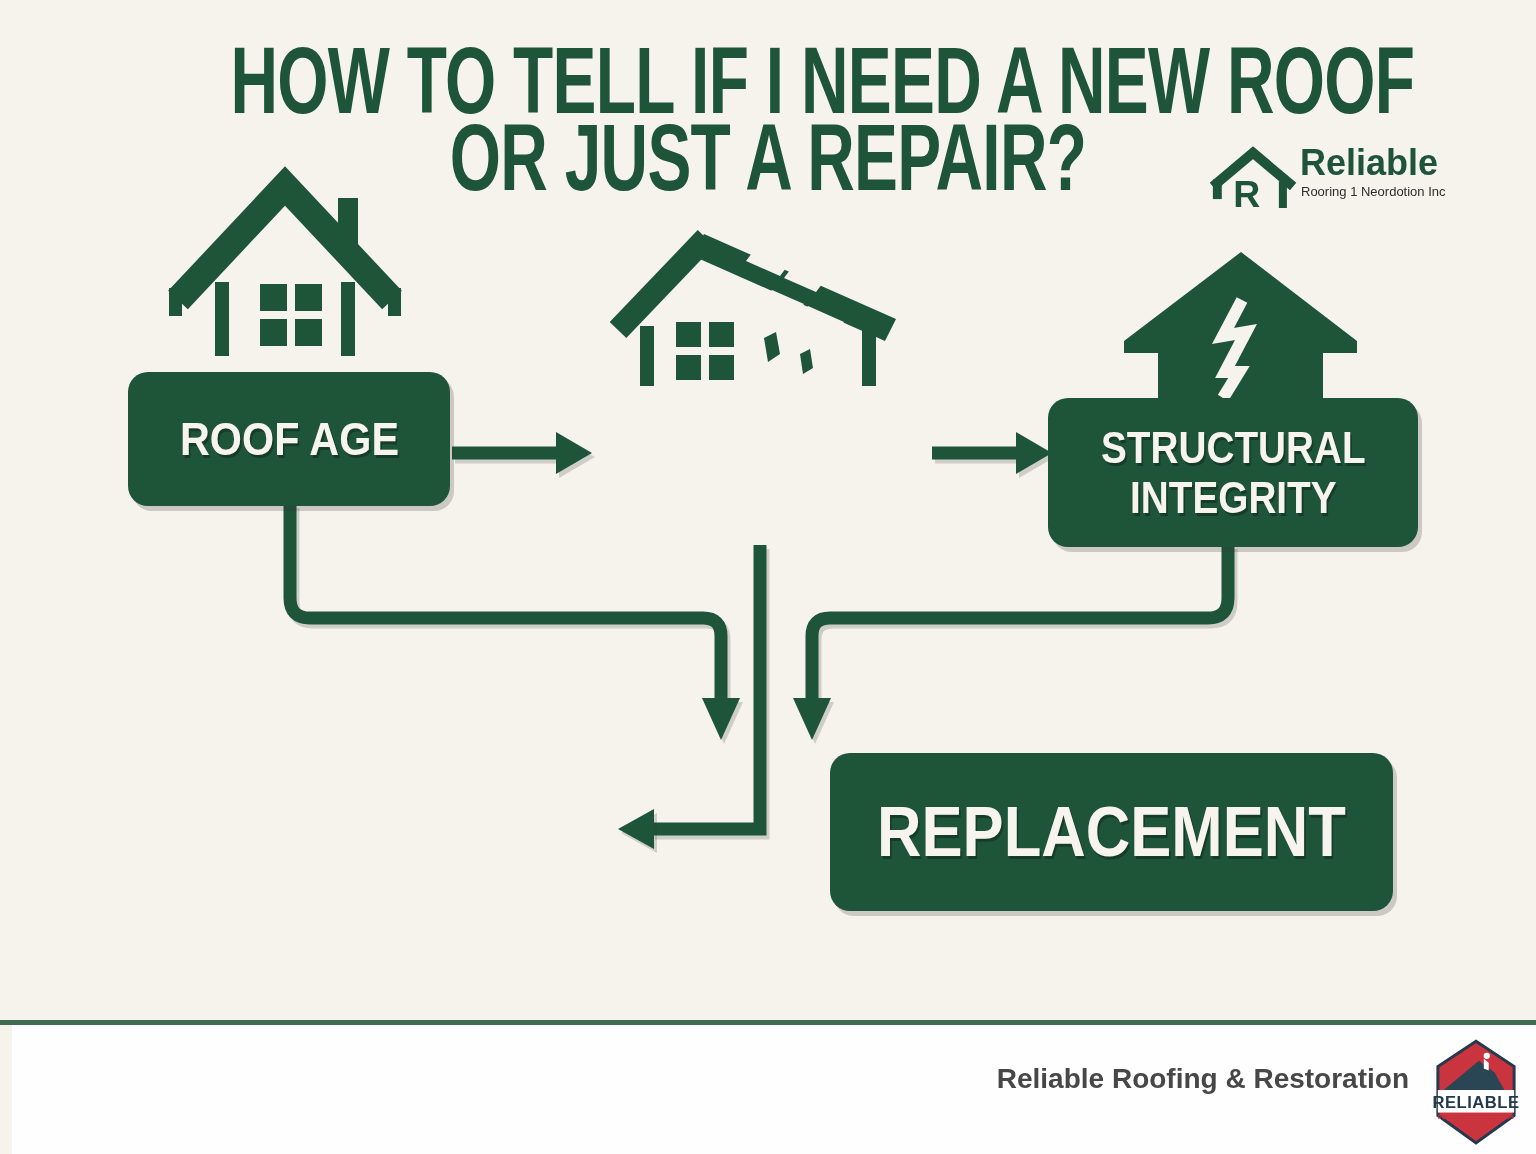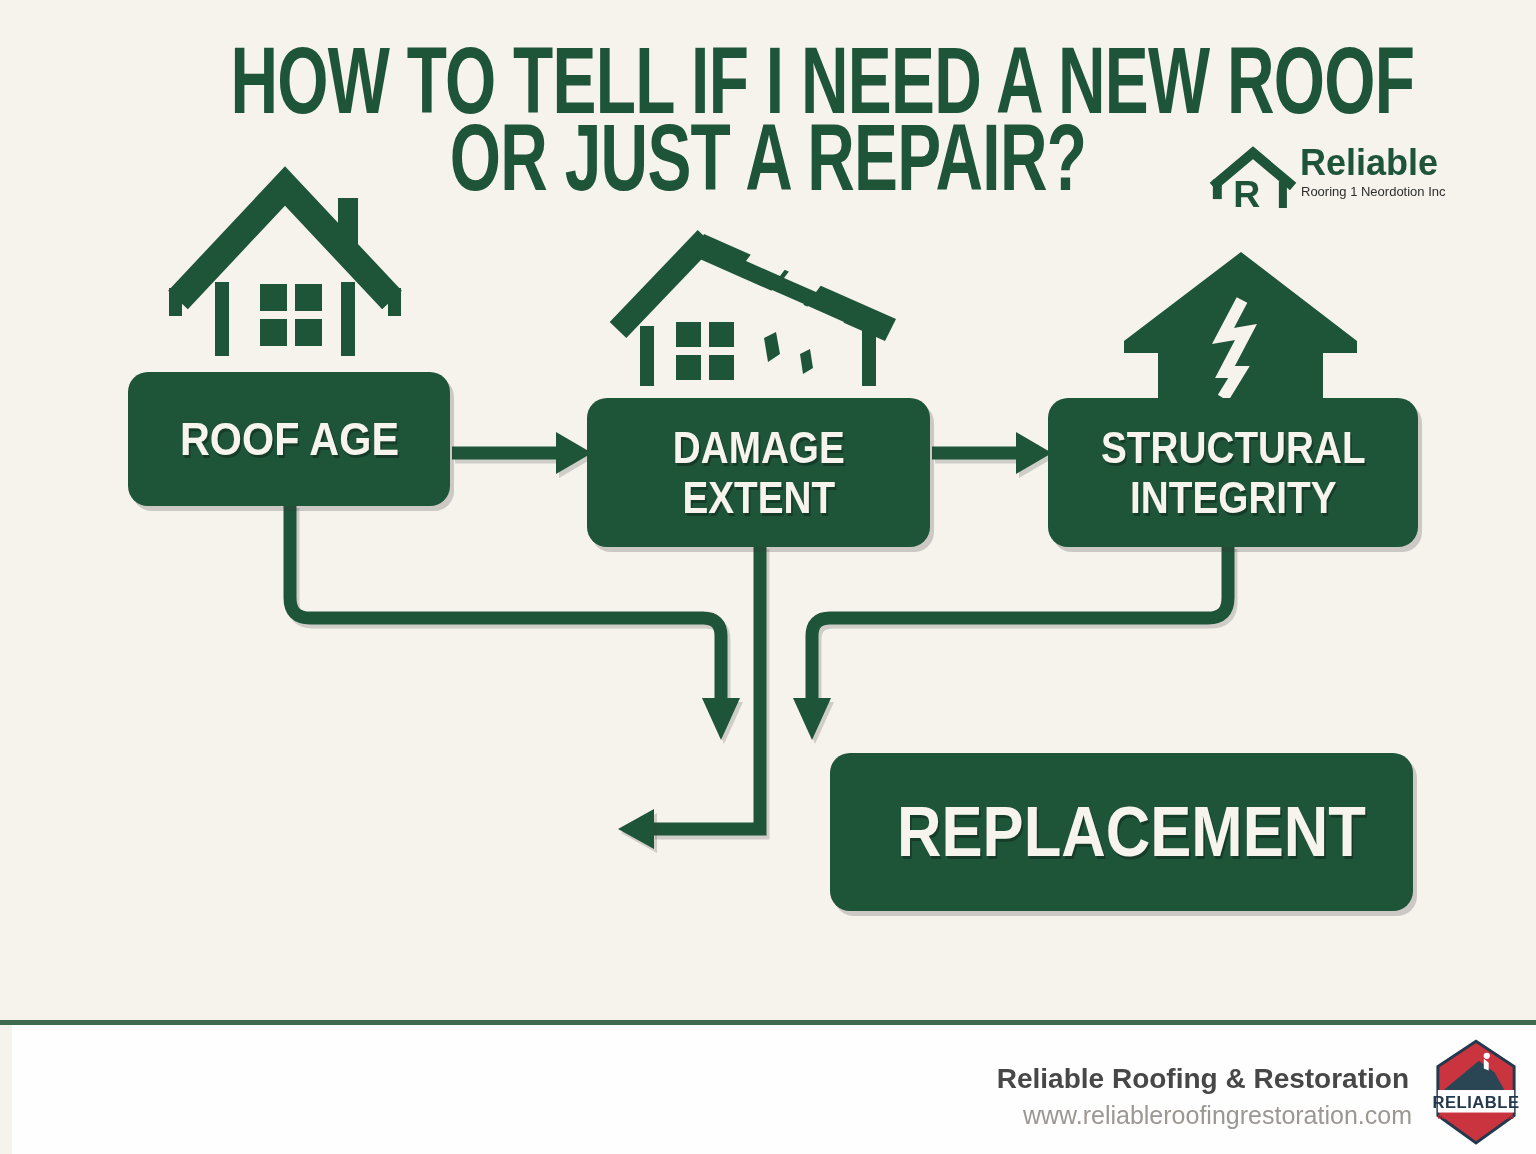--- a/index.html
+++ b/index.html
@@ -37,21 +37,21 @@
     z-index:3;
   }
   .node .lbl{
     transform:scaleX(0.88);transform-origin:50% 50%;
     text-shadow:2px 3px 0 rgba(0,0,0,0.28);white-space:nowrap;line-height:1.12;
   }
   .node-roof-age{left:128px;top:372px;width:322px;height:134px;font-size:47px;}
   .node-damage{left:587px;top:398px;width:343px;height:149px;font-size:44px;}
   .node-structural{left:1048px;top:398px;width:370px;height:149px;font-size:44px;}
   .node-repair{left:208px;top:752px;width:404px;height:158px;font-size:74px;}
-  .node-replacement{left:830px;top:753px;width:563px;height:158px;font-size:70px;padding-left:20px;}
+  .node-replacement{left:830px;top:753px;width:563px;height:158px;font-size:70px;}
   
   .house{position:absolute;z-index:2;}
   .house-1{left:160px;top:162px;}
   .house-2{left:604px;top:226px;}
   .house-3{left:1122px;top:248px;}
   .connectors{position:absolute;left:0;top:0;z-index:1;}
   
   .footer-divider{position:absolute;left:0;top:1020px;width:100%;height:5px;
     background:var(--divider,#3f6b4f);z-index:4;}
   .footer{position:absolute;left:12px;top:1025px;width:100%;height:129px;background:#fefefe;z-index:4;}
@@ -140,39 +140,34 @@
       <polygon points="702,698 740,698 721,740"></polygon>
       <polygon points="793,698 831,698 812,740"></polygon>
       <polygon points="654,809 654,849 618,829"></polygon>
     </g>
   </svg>
 
   <div class="node node-roof-age">
     <div class="lbl">ROOF AGE</div>
   </div>
 
-  <div class="node node-damage">
-    <div class="lbl">DAMAGE</div>
-    <div class="lbl">EXTENT</div>
-  </div>
 
   <div class="node node-structural">
     <div class="lbl">STRUCTURAL</div>
     <div class="lbl">INTEGRITY</div>
   </div>
 
 
   <div class="node node-replacement">
     <div class="lbl">REPLACEMENT</div>
   </div>
 
   <div class="footer-divider"></div>
   <div class="footer">
     <div class="footer-company">Reliable Roofing &amp; Restoration</div>
-    <div class="footer-url">www.reliableroofingrestoration.com</div>
     <svg class="footer-badge" width="88" height="106" viewBox="0 0 90 108">
       <polygon points="45,2 84,28 84,78 45,106 6,78 6,28" fill="#c9343f" stroke="#23394d" stroke-width="3"></polygon>
       <polygon points="12,52 48,22 64,34 74,52" fill="#2a4654"></polygon>
       <circle cx="56" cy="17" r="3.2" fill="#ffffff"></circle>
       <path d="M53,20 L58,24 L58,32 L53,30 Z" fill="#ffffff"></path>
       <rect x="6" y="52" width="78" height="23" fill="#ffffff"></rect>
       <text x="45" y="70" text-anchor="middle" font-size="17" font-weight="bold" fill="#23394d" font-family="Liberation Sans, sans-serif" letter-spacing="0.5">RELIABLE</text>
       <text x="45" y="82" text-anchor="middle" font-size="5" font-weight="bold" fill="#c9343f" font-family="Liberation Sans, sans-serif" letter-spacing="0.6">ROOFING &amp; RESTORATION</text>
     </svg>
   </div>

